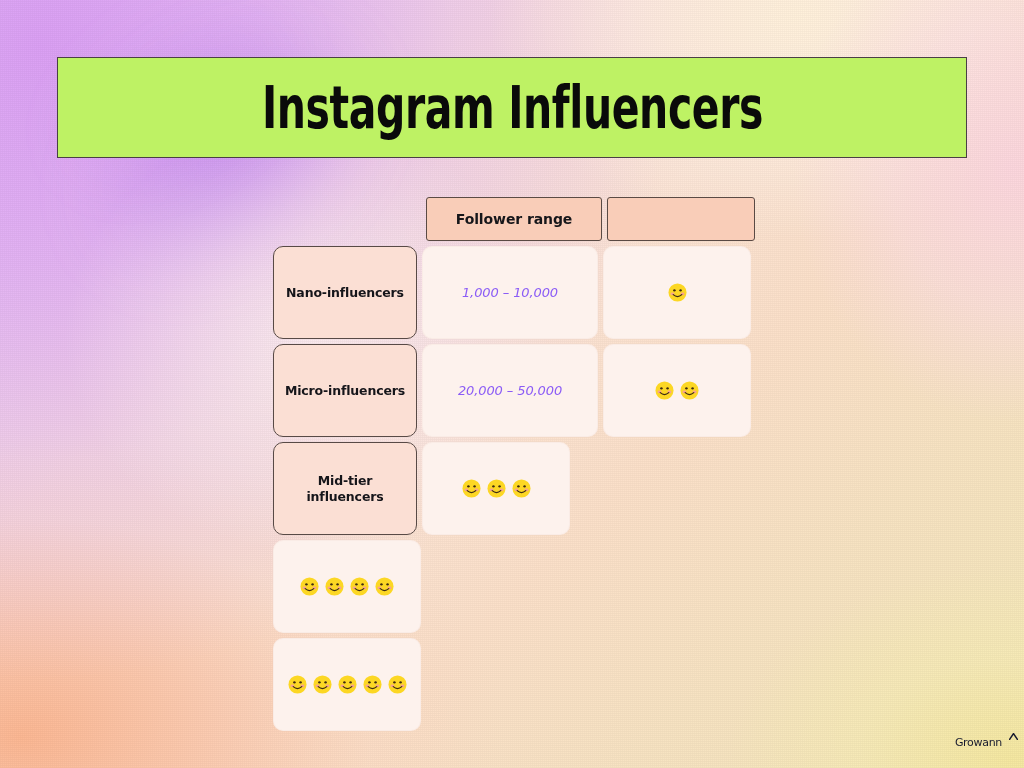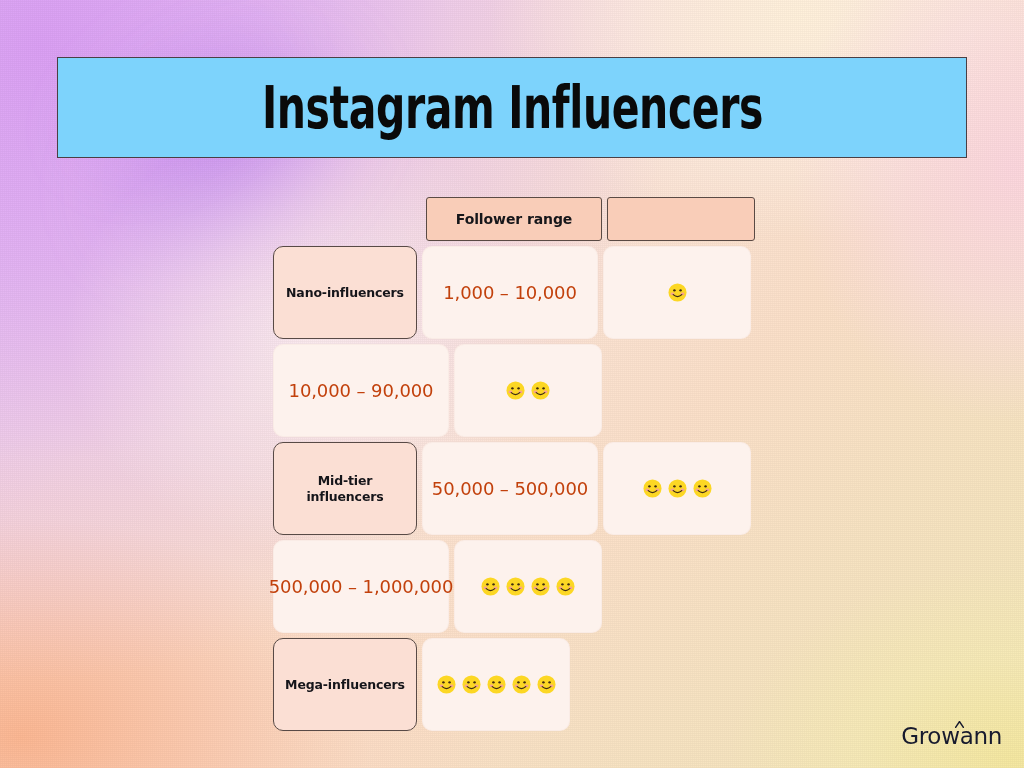--- a/index.html
+++ b/index.html
@@ -109,21 +109,21 @@
       repeating-linear-gradient(90deg, rgba(0,0,0,0.4) 0 1px, rgba(255,255,255,0) 1px 2px);
   }
 
   
   #title-banner {
     position: absolute;
     left: 57px;
     top: 57px;
     width: 910px;
     height: 101px;
-    background: #7dd3fc;
+    background: #bef264;
     border: 1px solid #4a3f44;
     box-sizing: border-box;
     display: flex;
     align-items: center;
     justify-content: center;
   }
   #title-text {
     font-family: "DejaVu Sans", sans-serif;
     font-weight: bold;
     font-size: 50px;
@@ -217,24 +217,25 @@
     line-height: 1.28;
     letter-spacing: -0.15px;
     padding: 0 6px;
   }
   .cell-plain {
     background: #fdf2ed;
     border: 1px solid rgba(250,235,228,0.9);
   }
   .range-text {
     font-family: "DejaVu Sans", sans-serif;
-    font-size: 18px;
-    color: #c2410c;
+    font-size: 13px;
+    color: #8b5cf6;
     letter-spacing: -0.1px;
     white-space: nowrap;
+    font-style: italic;
   }
 
   
   .rating {
     display: flex;
     align-items: center;
     justify-content: center;
     gap: 6px;
   }
   .smiley {
@@ -247,21 +248,21 @@
   
   #logo {
     position: absolute;
     right: 22px;
     bottom: 20px;
     display: flex;
     align-items: flex-end;
   }
   #logo-text {
     font-family: "DejaVu Sans", sans-serif;
-    font-size: 23px;
+    font-size: 11px;
     font-weight: normal;
     letter-spacing: -0.3px;
     color: #171a2e;
     line-height: 1;
     position: relative;
   }
   #logo-caret {
     position: absolute;
     left: 54px;
     top: -4px;
@@ -316,22 +317,25 @@
                 <ellipse cx="9.5" cy="23" rx="4.2" ry="2.8" fill="#f79aa0" opacity="0.85"></ellipse>
                 <ellipse cx="30.5" cy="23" rx="4.2" ry="2.8" fill="#f79aa0" opacity="0.85"></ellipse>
                 <circle cx="13.5" cy="15.5" r="2.6" fill="#3d2a12"></circle>
                 <circle cx="26.5" cy="15.5" r="2.6" fill="#3d2a12"></circle>
                 <path d="M11 24.5 Q20 32.5 29 24.5" fill="none" stroke="#3d2a12" stroke-width="2.6" stroke-linecap="round"></path>
               </svg>
             </div>
           </div>
         </div>
         <div class="table-row data-row">
+          <div class="cell cell-label col-label">
+            <span class="label-text">Micro-influencers</span>
+          </div>
           <div class="cell cell-plain col-range">
-            <span class="range-text">10,000 – 90,000</span>
+            <span class="range-text">20,000 – 50,000</span>
           </div>
           <div class="cell cell-plain col-rating">
             <div class="rating">
               <svg class="smiley" viewBox="0 0 40 40">
                 <circle cx="20" cy="20" r="19" fill="#fcd724"></circle>
                 <ellipse cx="9.5" cy="23" rx="4.2" ry="2.8" fill="#f79aa0" opacity="0.85"></ellipse>
                 <ellipse cx="30.5" cy="23" rx="4.2" ry="2.8" fill="#f79aa0" opacity="0.85"></ellipse>
                 <circle cx="13.5" cy="15.5" r="2.6" fill="#3d2a12"></circle>
                 <circle cx="26.5" cy="15.5" r="2.6" fill="#3d2a12"></circle>
                 <path d="M11 24.5 Q20 32.5 29 24.5" fill="none" stroke="#3d2a12" stroke-width="2.6" stroke-linecap="round"></path>
@@ -344,23 +348,20 @@
                 <circle cx="26.5" cy="15.5" r="2.6" fill="#3d2a12"></circle>
                 <path d="M11 24.5 Q20 32.5 29 24.5" fill="none" stroke="#3d2a12" stroke-width="2.6" stroke-linecap="round"></path>
               </svg>
             </div>
           </div>
         </div>
         <div class="table-row data-row">
           <div class="cell cell-label col-label">
             <span class="label-text">Mid-tier influencers</span>
           </div>
-          <div class="cell cell-plain col-range">
-            <span class="range-text">50,000 – 500,000</span>
-          </div>
           <div class="cell cell-plain col-rating">
             <div class="rating">
               <svg class="smiley" viewBox="0 0 40 40">
                 <circle cx="20" cy="20" r="19" fill="#fcd724"></circle>
                 <ellipse cx="9.5" cy="23" rx="4.2" ry="2.8" fill="#f79aa0" opacity="0.85"></ellipse>
                 <ellipse cx="30.5" cy="23" rx="4.2" ry="2.8" fill="#f79aa0" opacity="0.85"></ellipse>
                 <circle cx="13.5" cy="15.5" r="2.6" fill="#3d2a12"></circle>
                 <circle cx="26.5" cy="15.5" r="2.6" fill="#3d2a12"></circle>
                 <path d="M11 24.5 Q20 32.5 29 24.5" fill="none" stroke="#3d2a12" stroke-width="2.6" stroke-linecap="round"></path>
               </svg>
@@ -377,23 +378,20 @@
                 <ellipse cx="9.5" cy="23" rx="4.2" ry="2.8" fill="#f79aa0" opacity="0.85"></ellipse>
                 <ellipse cx="30.5" cy="23" rx="4.2" ry="2.8" fill="#f79aa0" opacity="0.85"></ellipse>
                 <circle cx="13.5" cy="15.5" r="2.6" fill="#3d2a12"></circle>
                 <circle cx="26.5" cy="15.5" r="2.6" fill="#3d2a12"></circle>
                 <path d="M11 24.5 Q20 32.5 29 24.5" fill="none" stroke="#3d2a12" stroke-width="2.6" stroke-linecap="round"></path>
               </svg>
             </div>
           </div>
         </div>
         <div class="table-row data-row">
-          <div class="cell cell-plain col-range">
-            <span class="range-text">500,000 – 1,000,000</span>
-          </div>
           <div class="cell cell-plain col-rating">
             <div class="rating">
               <svg class="smiley" viewBox="0 0 40 40">
                 <circle cx="20" cy="20" r="19" fill="#fcd724"></circle>
                 <ellipse cx="9.5" cy="23" rx="4.2" ry="2.8" fill="#f79aa0" opacity="0.85"></ellipse>
                 <ellipse cx="30.5" cy="23" rx="4.2" ry="2.8" fill="#f79aa0" opacity="0.85"></ellipse>
                 <circle cx="13.5" cy="15.5" r="2.6" fill="#3d2a12"></circle>
                 <circle cx="26.5" cy="15.5" r="2.6" fill="#3d2a12"></circle>
                 <path d="M11 24.5 Q20 32.5 29 24.5" fill="none" stroke="#3d2a12" stroke-width="2.6" stroke-linecap="round"></path>
               </svg>
@@ -418,23 +416,20 @@
                 <ellipse cx="9.5" cy="23" rx="4.2" ry="2.8" fill="#f79aa0" opacity="0.85"></ellipse>
                 <ellipse cx="30.5" cy="23" rx="4.2" ry="2.8" fill="#f79aa0" opacity="0.85"></ellipse>
                 <circle cx="13.5" cy="15.5" r="2.6" fill="#3d2a12"></circle>
                 <circle cx="26.5" cy="15.5" r="2.6" fill="#3d2a12"></circle>
                 <path d="M11 24.5 Q20 32.5 29 24.5" fill="none" stroke="#3d2a12" stroke-width="2.6" stroke-linecap="round"></path>
               </svg>
             </div>
           </div>
         </div>
         <div class="table-row data-row">
-          <div class="cell cell-label col-label">
-            <span class="label-text">Mega-influencers</span>
-          </div>
           <div class="cell cell-plain col-rating">
             <div class="rating">
               <svg class="smiley" viewBox="0 0 40 40">
                 <circle cx="20" cy="20" r="19" fill="#fcd724"></circle>
                 <ellipse cx="9.5" cy="23" rx="4.2" ry="2.8" fill="#f79aa0" opacity="0.85"></ellipse>
                 <ellipse cx="30.5" cy="23" rx="4.2" ry="2.8" fill="#f79aa0" opacity="0.85"></ellipse>
                 <circle cx="13.5" cy="15.5" r="2.6" fill="#3d2a12"></circle>
                 <circle cx="26.5" cy="15.5" r="2.6" fill="#3d2a12"></circle>
                 <path d="M11 24.5 Q20 32.5 29 24.5" fill="none" stroke="#3d2a12" stroke-width="2.6" stroke-linecap="round"></path>
               </svg>

